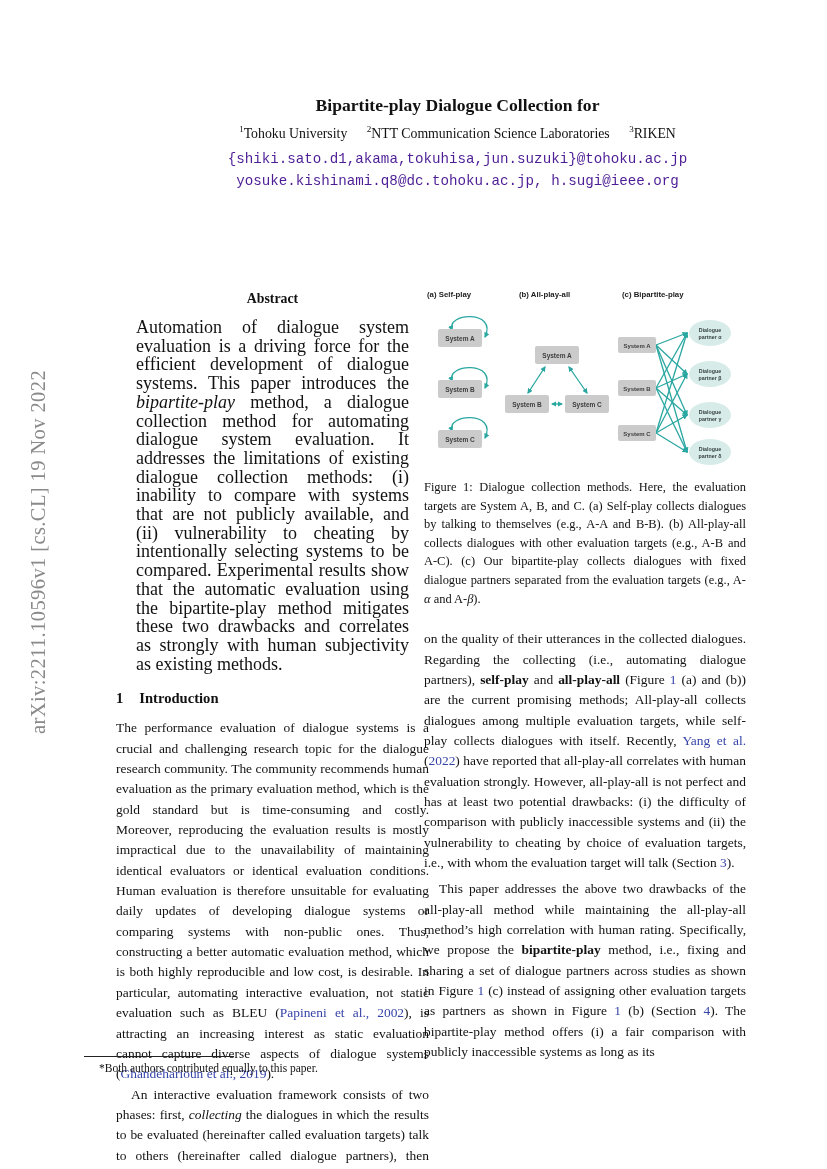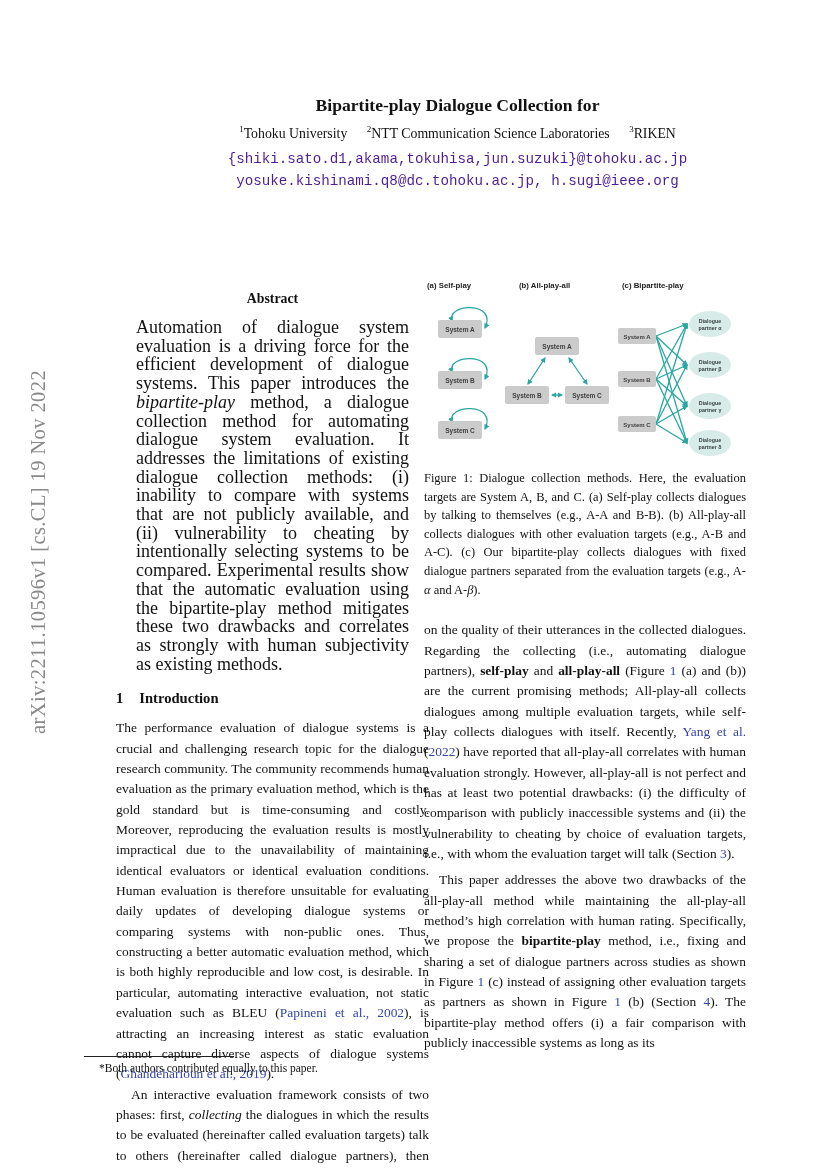--- a/index.html
+++ b/index.html
@@ -14,21 +14,21 @@
   .title{font-size:17.6px;font-weight:bold;line-height:23px;}
   .authors{margin-top:14px;font-size:14px;font-weight:bold;line-height:21px;}
   .author{margin:0 9px;}
   .author sup{font-weight:bold;font-size:9px;}
   .affils{margin-top:7px;font-size:13.8px;}
   .affil{margin:0 8px;}
   .affil sup{font-size:9px;}
   .emails{margin-top:6px;font-family:"Liberation Mono", monospace;font-size:14.2px;line-height:22px;color:#4c1d95;}
   
   .col-left{position:absolute;left:116px;top:291px;width:313px;}
-  .col-right{position:absolute;left:424px;top:278px;width:322px;}
+  .col-right{position:absolute;left:424px;top:287px;width:322px;}
   .abs-head{text-align:center;font-weight:bold;font-size:13.8px;margin:0 0 9px 0;}
   .abs-body{margin:11px 20px;font-size:18px;line-height:18.7px;text-align:justify;}
   .sec-head{font-size:14.6px;font-weight:bold;margin:17px 0 11px 0;}
   .sec-head .hgap{display:inline-block;width:16px;}
   .body-p{font-size:13.45px;line-height:20.35px;text-align:justify;margin:0;}
   .body-p.indent{text-indent:15px;}
   .seg-i{font-style:italic;}
   .seg-b{font-weight:bold;}
   .seg-link{color:var(--link-blue);}
   

